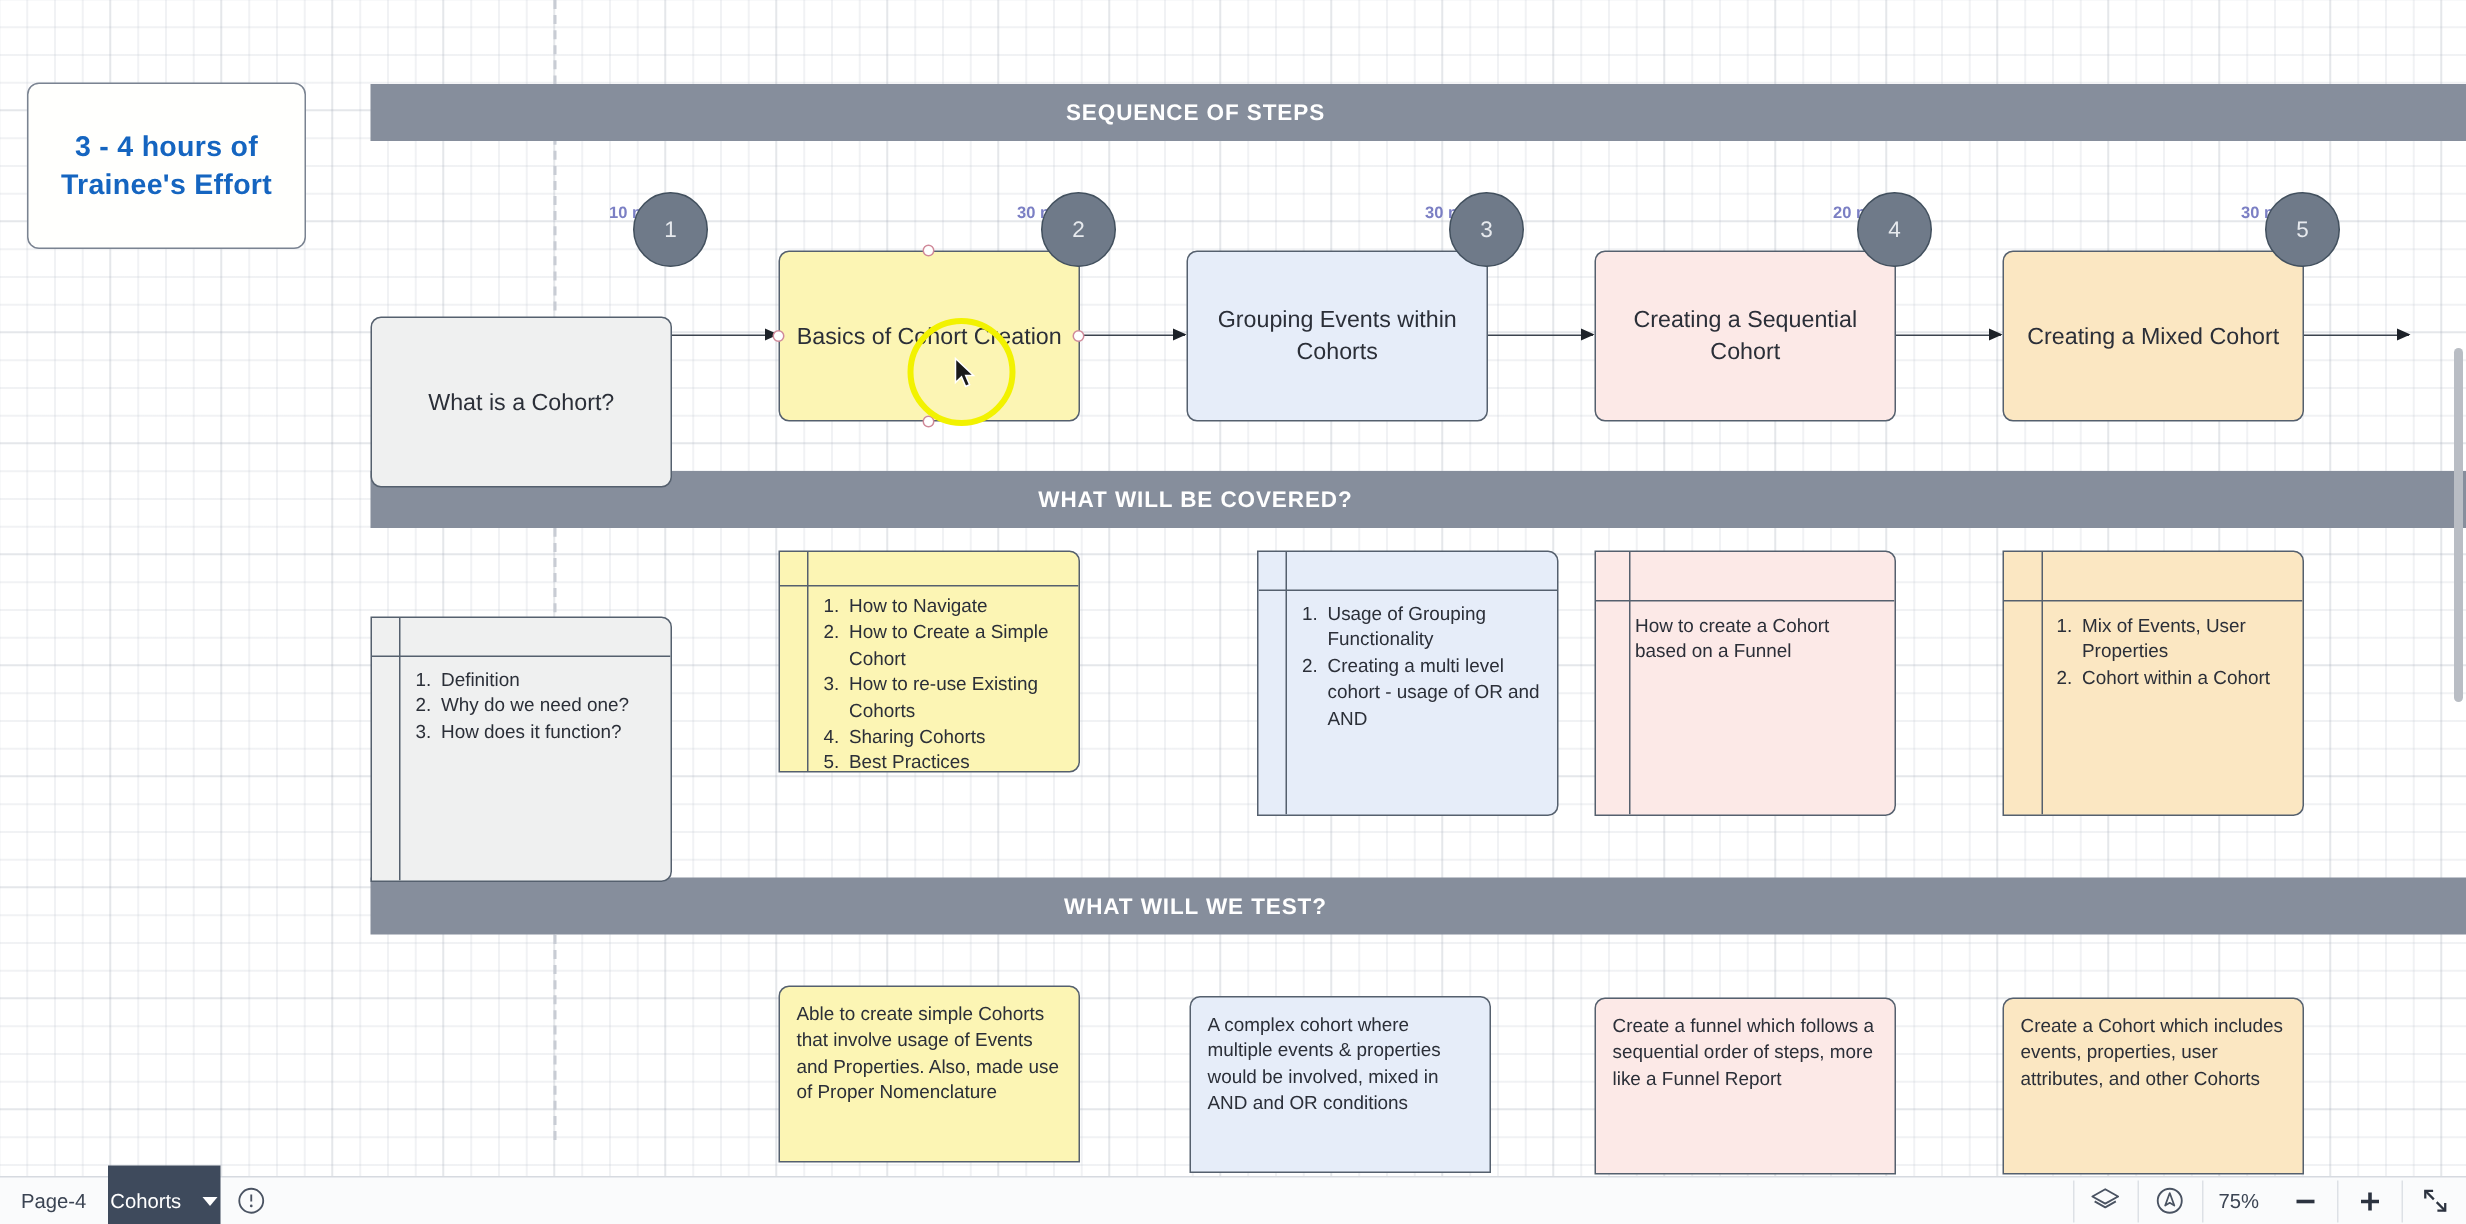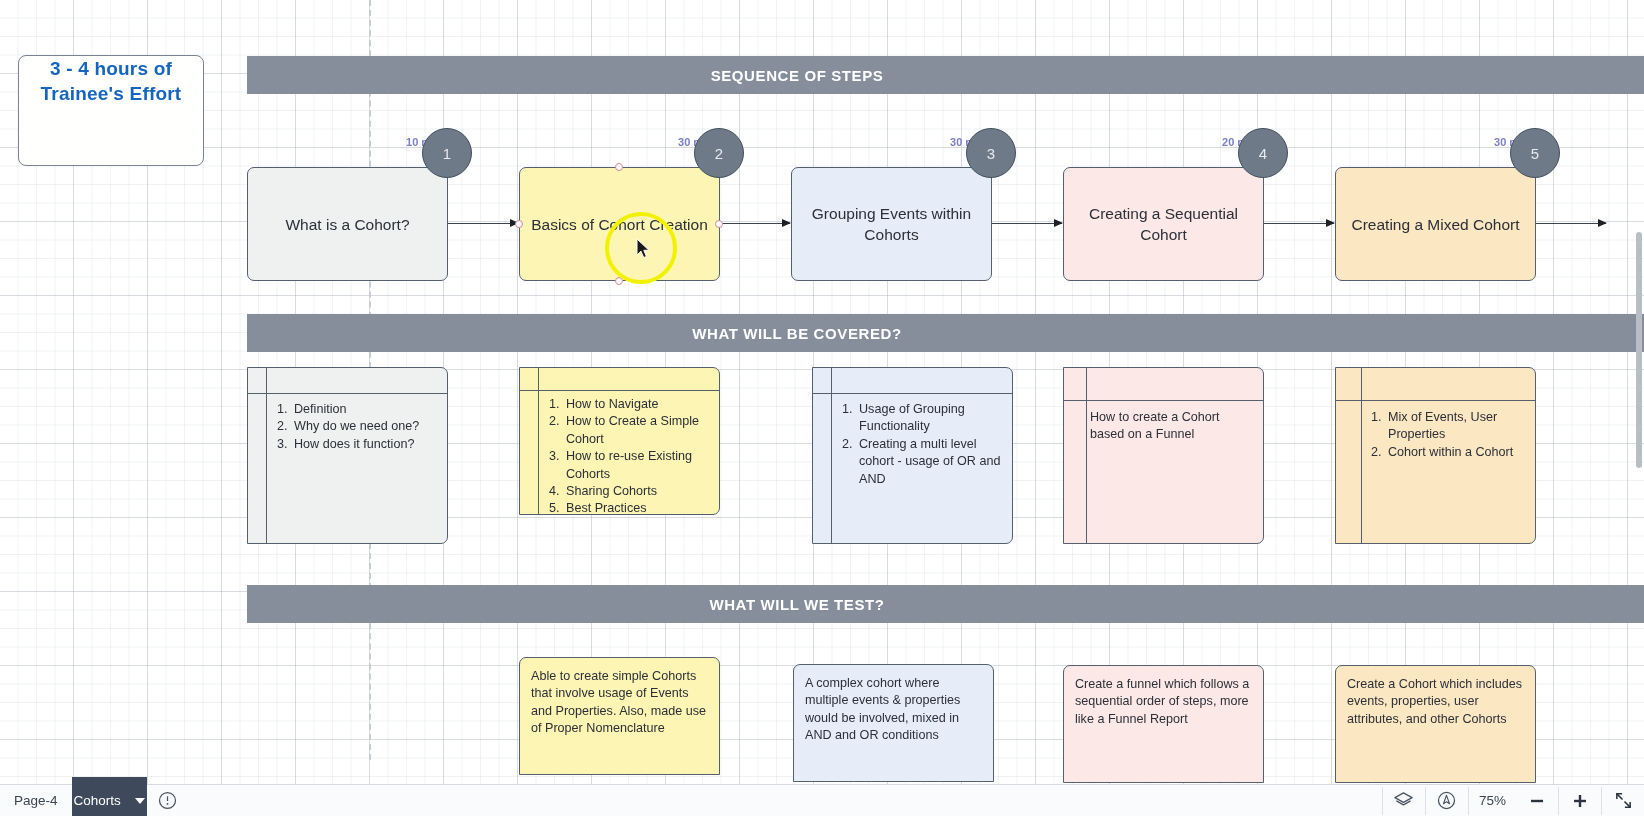--- a/index.html
+++ b/index.html
@@ -31,21 +31,21 @@
     border-left: 2px dashed #c8ccd4;
   }
 
   
   #effort {
     position: absolute; left: 18px; top: 55px;
     width: 186px; height: 111px;
     background: #fffffd;
     border: 1px solid #7a8391;
     border-radius: 8px;
-    display: flex; justify-content: center;
+    display: flex; align-items: center; justify-content: center;
     text-align: center;
     color: #1565c0;
     font-weight: bold;
     font-size: 19px;
     line-height: 25px;
     letter-spacing: .2px;
   }
 
   
   .banner {
@@ -169,21 +169,21 @@
     width: 201px; height: 118px;
     border: 1px solid #55606e;
     border-radius: 7px 7px 0 0;
     font-size: 12.6px;
     line-height: 17.4px;
     color: #2b2f38;
     padding: 10px 11px 0 11px;
   }
 
   
-  .c-grey   { background:#eff0f0; }
+  .c-grey   { background:#eff0f0;margin-top:44px; }
   .c-yellow { background:#fcf5b4; }
   .c-blue   { background:#e6edf9; }
   .c-pink   { background:#fce9e7; }
   .c-tan    { background:#fbe7c2; }
 
   
   #vscroll {
     position:absolute; right:2px; top:232px;
     width:6px; height:236px; border-radius:3px;
     background:#b9bdc4;
@@ -318,21 +318,21 @@
     <div class="hline" style="top:22px"></div>
     <ol style="margin-top:28px">
       <li>How to Navigate</li>
       <li>How to Create a Simple Cohort</li>
       <li>How to re-use Existing Cohorts</li>
       <li>Sharing Cohorts</li>
       <li>Best Practices</li>
     </ol>
   </div>
 
-  <div class="note c-blue" style="left:812px">
+  <div class="note c-blue" style="left:838px">
     <div class="vline"></div>
     <div class="hline"></div>
     <ol>
       <li>Usage of Grouping Functionality</li>
       <li>Creating a multi level cohort - usage of OR and AND</li>
     </ol>
   </div>
 
   <div class="note c-pink" style="left:1063px">
     <div class="vline" style="left:22px"></div>

